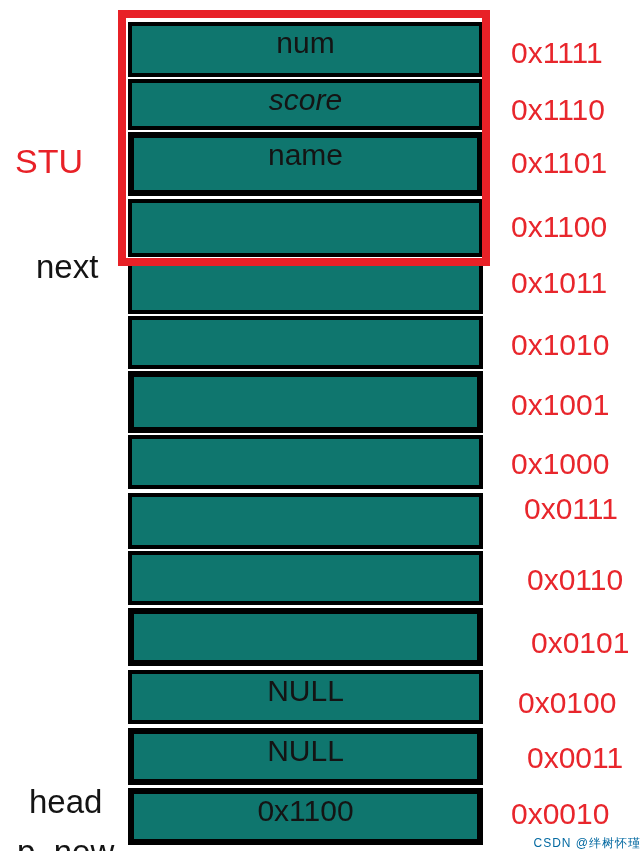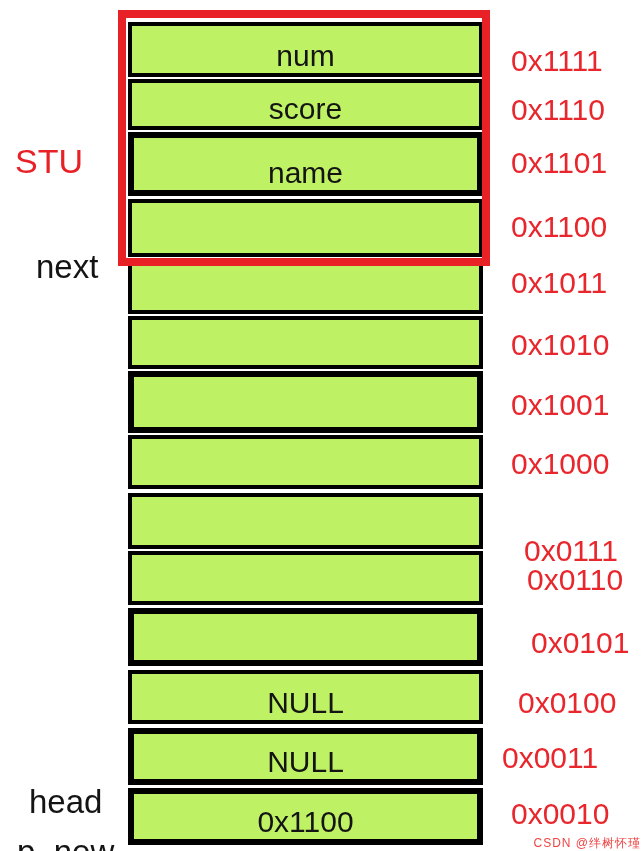--- a/index.html
+++ b/index.html
@@ -18,32 +18,32 @@
     box-sizing:border-box;
     z-index:5;
     pointer-events:none;
   }
   
   .cell{
     position:absolute;
     left:128px;width:355px;
     border:4px solid var(--box-border,#000);
     box-sizing:border-box;
-    background:#bef264;
-    display:flex;align-items:flex-end;justify-content:center;
+    background:#0f766e;
+    display:flex;align-items:flex-start;justify-content:center;
     z-index:2;
   }
   .cell.thick{border-width:6px;}
   .cell-value{
     font-size:30px;
     color:#141414;
     white-space:nowrap;
   }
   #cells .cell:nth-child(1){top:22px;height:55px;}
-  #cells .cell:nth-child(2){top:79px;height:51px;}
+  #cells .cell:nth-child(2){top:79px;height:51px;font-style:italic;}
   #cells .cell:nth-child(3){top:132px;height:64px;}
   #cells .cell:nth-child(4){top:199px;height:58px;}
   #cells .cell:nth-child(5){top:258px;height:56px;}
   #cells .cell:nth-child(6){top:316px;height:53px;}
   #cells .cell:nth-child(7){top:371px;height:62px;}
   #cells .cell:nth-child(8){top:435px;height:54px;}
   #cells .cell:nth-child(9){top:493px;height:56px;}
   #cells .cell:nth-child(10){top:551px;height:54px;}
   #cells .cell:nth-child(11){top:608px;height:58px;}
   #cells .cell:nth-child(12){top:670px;height:54px;}
@@ -52,54 +52,54 @@
   
   .addr{
     position:absolute;
     left:511px;
     font-size:30px;
     line-height:1;
     color:var(--address-red,#e8262c);
     white-space:nowrap;
     z-index:3;
   }
-  #addrs .addr:nth-child(1){top:46px;}
+  #addrs .addr:nth-child(1){top:38px;}
   #addrs .addr:nth-child(2){top:95px;}
   #addrs .addr:nth-child(3){top:148px;}
   #addrs .addr:nth-child(4){top:212px;}
   #addrs .addr:nth-child(5){top:268px;}
   #addrs .addr:nth-child(6){top:330px;}
   #addrs .addr:nth-child(7){top:390px;}
   #addrs .addr:nth-child(8){top:449px;}
-  #addrs .addr:nth-child(9){top:536px;left:524px;}
+  #addrs .addr:nth-child(9){top:494px;left:524px;}
   #addrs .addr:nth-child(10){top:565px;left:527px;}
   #addrs .addr:nth-child(11){top:628px;left:531px;}
   #addrs .addr:nth-child(12){top:688px;margin-left:7px;}
-  #addrs .addr:nth-child(13){top:743px;left:502px;}
+  #addrs .addr:nth-child(13){top:743px;left:527px;}
   #addrs .addr:nth-child(14){top:799px;text-align:center;}
   
   .side-label{
     position:absolute;
     color:#141414;
     line-height:1;
     white-space:nowrap;
     z-index:4;
     margin-top:36px;
   }
   .side-label.stu{left:15px;top:108px;font-size:34px;color:var(--accent-red,#e82127);}
   .side-label.next{left:36px;top:214px;font-size:33px;}
   .side-label.pmov{left:18px;top:686px;font-size:33px;}
   .side-label.head{left:29px;top:749px;font-size:33px;}
   .side-label.pnew{left:17px;top:799px;font-size:33px;}
   
   .watermark{
     position:absolute;
     right:3px;top:835px;
     font-size:12px;
-    color:#ef4444;
+    color:#0369a1;
     letter-spacing:1px;
     z-index:6;
   }
 </style>
 </head>
 <body>
 
 <div class="stage" style="--accent-red: #e82127; --address-red: #e8262c; --box-border: #000000;">
   <div class="red-outline"></div>
 

